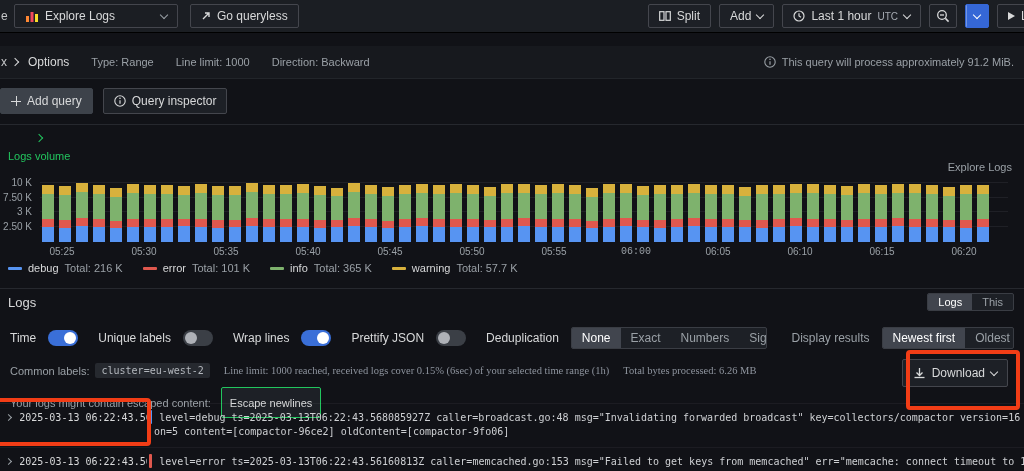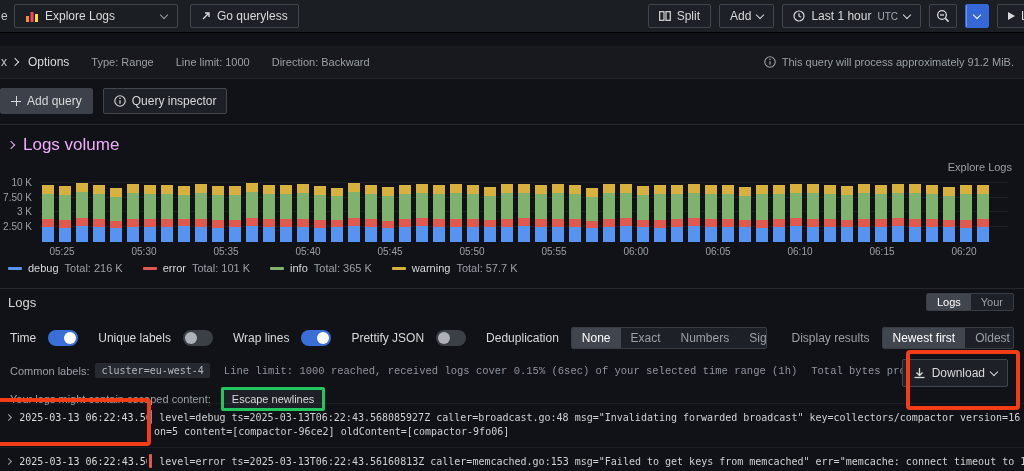--- a/index.html
+++ b/index.html
@@ -44,21 +44,21 @@
   .btn.filled { background:#3d424a; border-color:#3d424a; }
   .plus { position:relative; width:10px; height:10px; }
   .plus::before, .plus::after { content:""; position:absolute; background:#d8d9da; }
   .plus::before { left:4.5px; top:0; width:1.5px; height:10px; }
   .plus::after { top:4.5px; left:0; height:1.5px; width:10px; }
 
   .divider { position:absolute; left:0; right:0; height:1px; background:#26282e; }
 
   
   .vol-panel { position:absolute; left:0; top:125px; right:0; height:163px; }
-  .vol-header { position:absolute; left:8px; top:10px; display:flex; align-items:center; gap:9px; font-size:17px; color:#f0abfc; cursor:pointer; }
+  .vol-header { position:absolute; left:8px; top:10px; display:flex; align-items:center; gap:9px; font-size:11px; color:#22c55e; cursor:pointer;flex-direction:column; }
   .vol-link { position:absolute; right:12px; top:36px; font-size:11px; color:#9aa0a6; cursor:pointer; }
   .ylabels { position:absolute; left:0; top:55px; width:32px; height:62px; }
   .ylab { position:absolute; right:0; font-size:10px; color:#9aa0a6; white-space:nowrap; }
   .plot { position:absolute; left:40px; right:16px; top:55px; height:62px; }
   .gridline { position:absolute; left:0; right:0; height:1px; background:rgba(204,204,220,0.08); }
   .bars { position:absolute; inset:0; display:flex; align-items:flex-end; gap:5px; overflow:hidden; padding-left:2px; }
   .bar { flex:0 0 12px; width:12px; display:flex; flex-direction:column-reverse; }
   .xlabels { position:absolute; left:40px; right:16px; top:121px; height:14px; }
   .xlab { position:absolute; top:0; width:40px; text-align:center; font-size:10px; color:#9aa0a6; }
   .legend { position:absolute; left:8px; top:137px; display:flex; gap:20px; align-items:center; }
@@ -80,23 +80,23 @@
   .dim-label { font-size:12px; color:#9aa0a6; white-space:nowrap; }
   .switch { position:relative; width:30px; height:16px; border-radius:9px; background:#3b3f46; display:inline-block; cursor:pointer; flex:0 0 auto; }
   .switch .knob { position:absolute; top:2px; left:2px; width:12px; height:12px; border-radius:50%; background:#aeb1b7; }
   .switch.on { background:#3a6fd8; }
   .switch.on .knob { left:16px; background:#fff; }
   .spacer { flex:1; }
 
   .meta1 { position:absolute; left:10px; top:74px; display:flex; align-items:center; gap:14px; white-space:nowrap; }
   .meta-label { font-size:11px; color:#9aa0a6; }
   .badge { font-family:"DejaVu Sans Mono", monospace; font-size:10px; color:#b3b7bd; background:#26292f; border-radius:2px; padding:2px 6px; }
-  .mono-dim { font-family:Liberation Mono, monospace; font-size:10.5px; color:#8e949e; }
+  .mono-dim { font-family:Liberation Serif, serif; font-size:10.5px; color:#8e949e; }
   .meta2 { position:absolute; left:10px; top:98px; display:flex; align-items:center; gap:10px; white-space:nowrap; }
-  .mini-btn { display:inline-flex; align-items:center; height:24px; padding:0 8px; border:3px solid #22c55e; border-radius:2px; font-size:11px; color:#d8d9da; background:#1d2026; cursor:pointer; }
+  .mini-btn { display:inline-flex; align-items:center; height:31px; padding:0 8px; border:1px solid #22c55e; border-radius:2px; font-size:11px; color:#d8d9da; background:#1d2026; cursor:pointer; }
   .download-btn { position:absolute; right:16px; top:70px; height:28px; }
 
   .log-rows { position:absolute; left:0; right:0; top:114px; bottom:0; font-family:"DejaVu Sans Mono", monospace; font-size:10px; color:#ced0d3; }
   .log-row { position:relative; padding:4px 0 3px 0; border-top:1px solid rgba(204,204,220,0.06); }
   .log-row .l1 { display:flex; align-items:center; height:18px; padding-left:6px; overflow:hidden; white-space:pre; }
   .log-row .caret { width:14px; color:#9aa0a6; display:flex; align-items:center; }
   .log-row .caret .chev { width:5px; height:5px; }
   .log-row .ts { flex:0 0 128px; width:128px; overflow:hidden; color:#d8d9da; }
   .log-row .lvl { flex:0 0 3px; width:3px; height:14px; margin:0 7px 0 2px; border-radius:1px; }
   .log-row .txt { overflow:hidden; white-space:pre; }
@@ -575,21 +575,21 @@
         </div>
       </div>
     <div class="xlabels">
         <span class="xlab" style="left: 2px;">05:25</span>
         <span class="xlab" style="left: 84px;">05:30</span>
         <span class="xlab" style="left: 166px;">05:35</span>
         <span class="xlab" style="left: 248px;">05:40</span>
         <span class="xlab" style="left: 330px;">05:45</span>
         <span class="xlab" style="left: 412px;">05:50</span>
         <span class="xlab" style="left: 494px;">05:55</span>
-        <span class="xlab" style="left: 576px;">06:00</span>
+        <span class="xlab" style="left: 576px; font-family: Liberation Mono, monospace;">06:00</span>
         <span class="xlab" style="left: 658px;">06:05</span>
         <span class="xlab" style="left: 740px;">06:10</span>
         <span class="xlab" style="left: 822px;">06:15</span>
         <span class="xlab" style="left: 904px;">06:20</span>
       </div>
 
     <div class="legend">
       <span class="legend-item">
         <i class="dash" style="background: rgb(87, 148, 242);"></i>
         <span>debug</span>
@@ -613,21 +613,21 @@
     </div>
   </div>
 
   <div class="divider" style="top:288px;"></div>
 
   <div class="logs-panel">
     <div class="logs-title">Logs</div>
 
     <div class="seg-group view-toggle">
       <button class="seg active">Logs</button>
-      <button class="seg">Your</button>
+      <button class="seg">This</button>
     </div>
 
     <div class="controls">
       <span class="ctl-label">Time</span>
       <span class="switch on">
           <span class="knob"></span>
         </span>
 
       <span class="ctl-label" style="margin-left:8px;">Unique labels</span>
       <span class="switch">
@@ -656,21 +656,21 @@
 
       <span class="dim-label">Display results</span>
       <div class="seg-group">
         <button class="seg active">Newest first</button>
         <button class="seg">Oldest first</button>
       </div>
     </div>
 
     <div class="meta1">
       <span class="meta-label">Common labels:</span>
-      <span class="badge" style="margin-left:-8px;">cluster=eu-west-4</span>
+      <span class="badge" style="margin-left:-8px;">cluster=eu-west-2</span>
       <span class="mono-dim">Line limit: 1000 reached, received logs cover 0.15% (6sec) of your selected time range (1h)</span>
       <span class="mono-dim">Total bytes processed: 6.26 MB</span>
     </div>
 
     <div class="meta2">
       <span class="meta-label">Your logs might contain escaped content:</span>
       <span class="mini-btn">Escape newlines</span>
     </div>
 
     <div class="btn download-btn">

